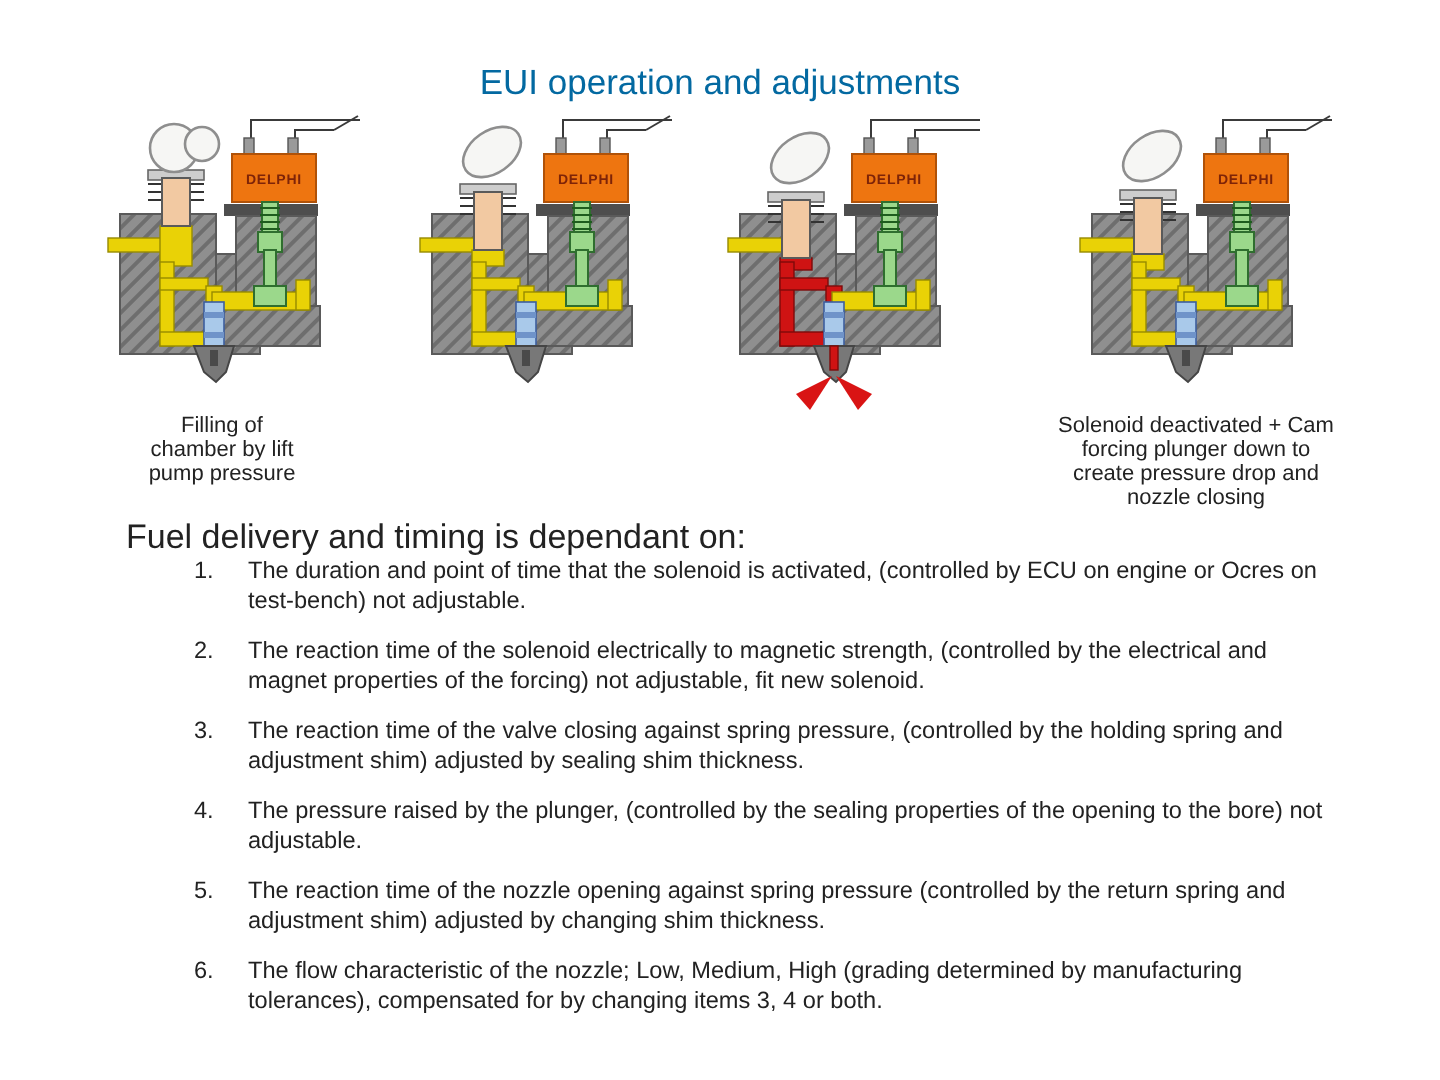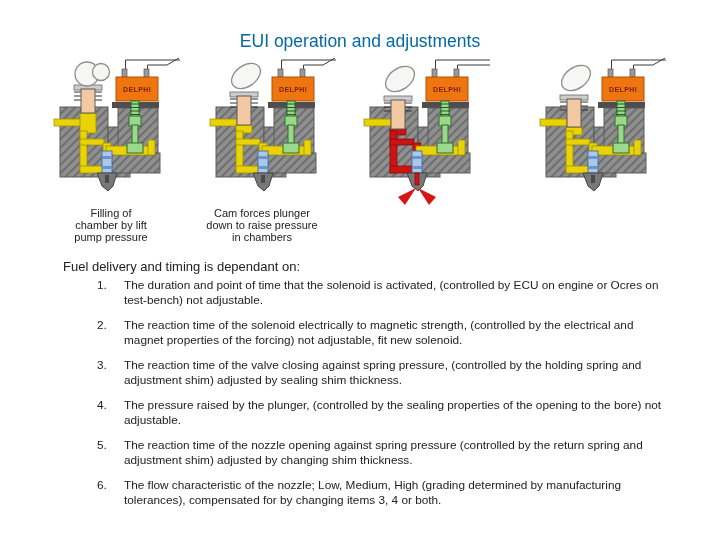--- a/index.html
+++ b/index.html
@@ -10,21 +10,21 @@
   }
   .title{
     position:absolute;top:31px;left:0;width:720px;text-align:center;
     font-size:17.5px;font-weight:400;color:#0369a1;margin:0;
   }
   .diagram{position:absolute;top:55px;width:132px;height:152px;}
   .caption{
     position:absolute;top:207px;text-align:center;
     font-size:11px;line-height:12px;color:#222;
   }
-  .intro{position:absolute;left:63px;top:259px;font-size:13px;color:#222;}
+  .intro{position:absolute;left:63px;top:259px;font-size:17px;color:#222;}
   .list{position:absolute;left:97px;top:278px;width:566px;}
   .list-item{display:flex;margin:0 0 11px 0;font-size:11.8px;line-height:14.5px;color:#222;}
   .item-number{width:27px;flex:0 0 27px;}
   .item-text{flex:1;}
   
   .wire{fill:none;stroke:#3a3a3a;stroke-width:1;}
   .term{fill:#9a9a9a;stroke:#555;stroke-width:.7;}
   .delphi-box{fill:#ee7510;stroke:#b05208;stroke-width:1;}
   .delphi-text{fill:#7e2408;font-family:"Liberation Sans",sans-serif;font-size:7px;font-weight:bold;letter-spacing:.4px;}
   .flange{fill:#4e4e4e;}
@@ -255,21 +255,21 @@
         <rect class="blue-valve" x="52" y="96" width="10" height="22"></rect>
         <rect class="band" x="52" y="101" width="10" height="3"></rect>
         <rect class="band" x="52" y="111" width="10" height="3"></rect>
       </g>
       <polygon class="nozzle" points="47,118 67,118 63,131 58,136 52,131"></polygon>
       <rect class="slit" x="55" y="120" width="4" height="8"></rect>
     </svg>
   </div>
 
   <div class="caption" style="left:71px;width:80px">Filling of chamber by lift pump pressure</div>
-  <div class="caption" style="left:202px;width:120px">Cam forces plunger down to raise pressure in chambers</div>
+  <div class="caption" style="left:527px;width:142px">Solenoid deactivated + Cam forcing plunger down to create pressure drop and nozzle closing</div>
 
   <div class="intro">Fuel delivery and timing is dependant on:</div>
 
   <ol class="list" style="list-style:none;margin:0;padding:0">
     <li class="list-item">
       <span class="item-number">1.</span>
       <span class="item-text">The duration and point of time that the solenoid is activated, (controlled by ECU on engine or Ocres on test-bench) not adjustable.</span>
     </li>
     <li class="list-item">
       <span class="item-number">2.</span>

